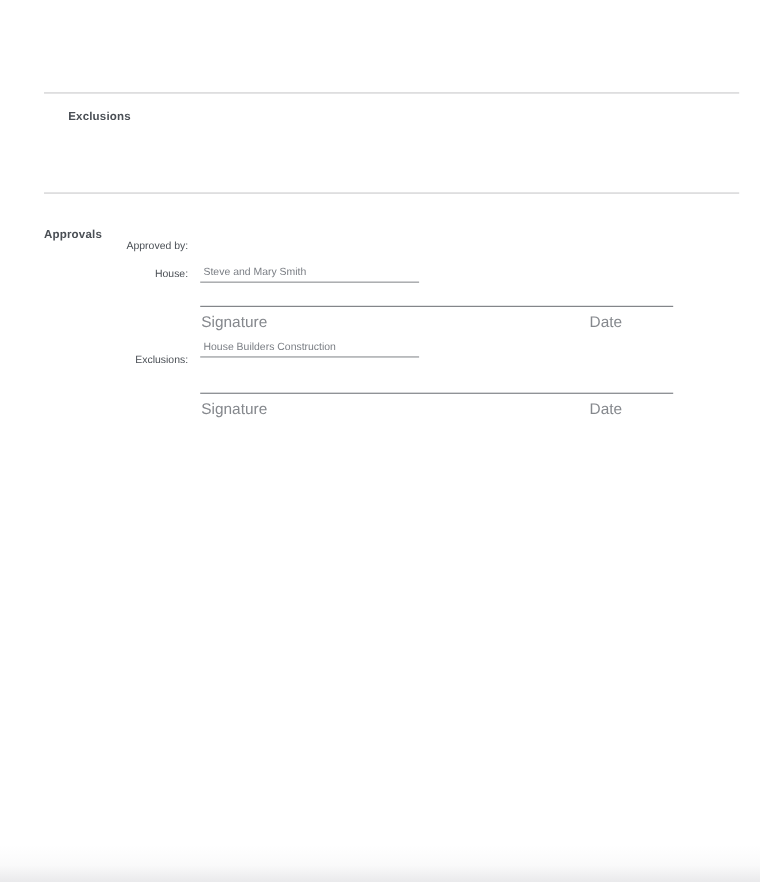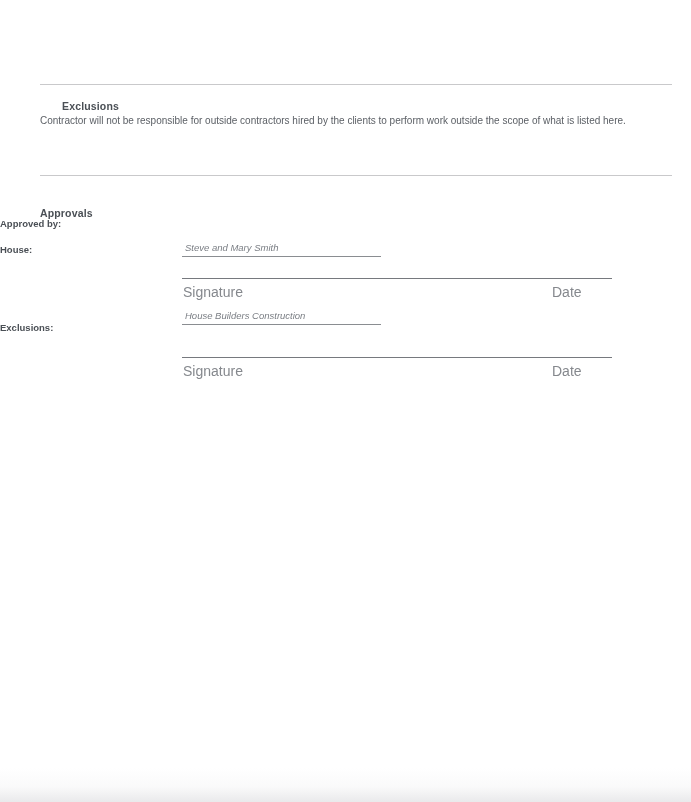--- a/index.html
+++ b/index.html
@@ -78,58 +78,59 @@
 
   .form-row {
     position: relative;
     height: 0;
   }
 
   .form-label {
     position: absolute;
     left: 0;
     width: 171px;
+    text-align: right;
     font-size: 9.5px;
-    font-weight: bold;
+    font-weight: normal;
     color: #4a4f55;
     white-space: nowrap;
   }
 
   .field-line {
     position: absolute;
     left: 182px;
     border-bottom: 1px solid #8a8d91;
     height: 15px;
     box-sizing: border-box;
   }
   .field-line .field-value {
     position: absolute;
     left: 3px;
     top: 0;
     font-size: 9.5px;
     color: #7a7e84;
     white-space: nowrap;
   }
-  .field-width-name { width: 199px; font-style: italic; }
+  .field-width-name { width: 199px; }
 
   .sig-line {
     position: absolute;
     left: 182px;
     width: 430px;
     border-top: 1px solid #76797e;
     height: 0;
   }
   .sig-caption {
     position: absolute;
     font-size: 14px;
     color: #85888d;
     white-space: nowrap;
   }
   .sig-caption.signature { left: 183px; }
-  .sig-caption.date { left: 552px; }
+  .sig-caption.date { left: 536px; }
 
   
   #row-approved-by .form-label { top: 0px; }
 
   #row-client .form-label      { top: 26px; }
   #row-client .field-line      { top: 24px; }
 
   #sig-line-client  { top: 60px; }
   #cap-sig-client   { top: 66px; }
   #cap-date-client  { top: 66px; }
@@ -143,21 +144,20 @@
 </style>
 </head>
 <body>
 
 <div class="page">
 
   <div class="section-rule" id="rule-exclusions"></div>
 
   <div class="section-heading" id="heading-exclusions">Exclusions</div>
 
-  <div class="body-paragraph">Contractor will not be responsible for outside contractors hired by the clients to perform work outside the scope of what is listed here.</div>
 
   <div class="section-rule" id="rule-approvals"></div>
 
   <div class="section-heading" id="heading-approvals">Approvals</div>
 
   <div class="approvals-form">
 
     <div class="form-row" id="row-approved-by">
       <div class="form-label">Approved by:</div>
     </div>

